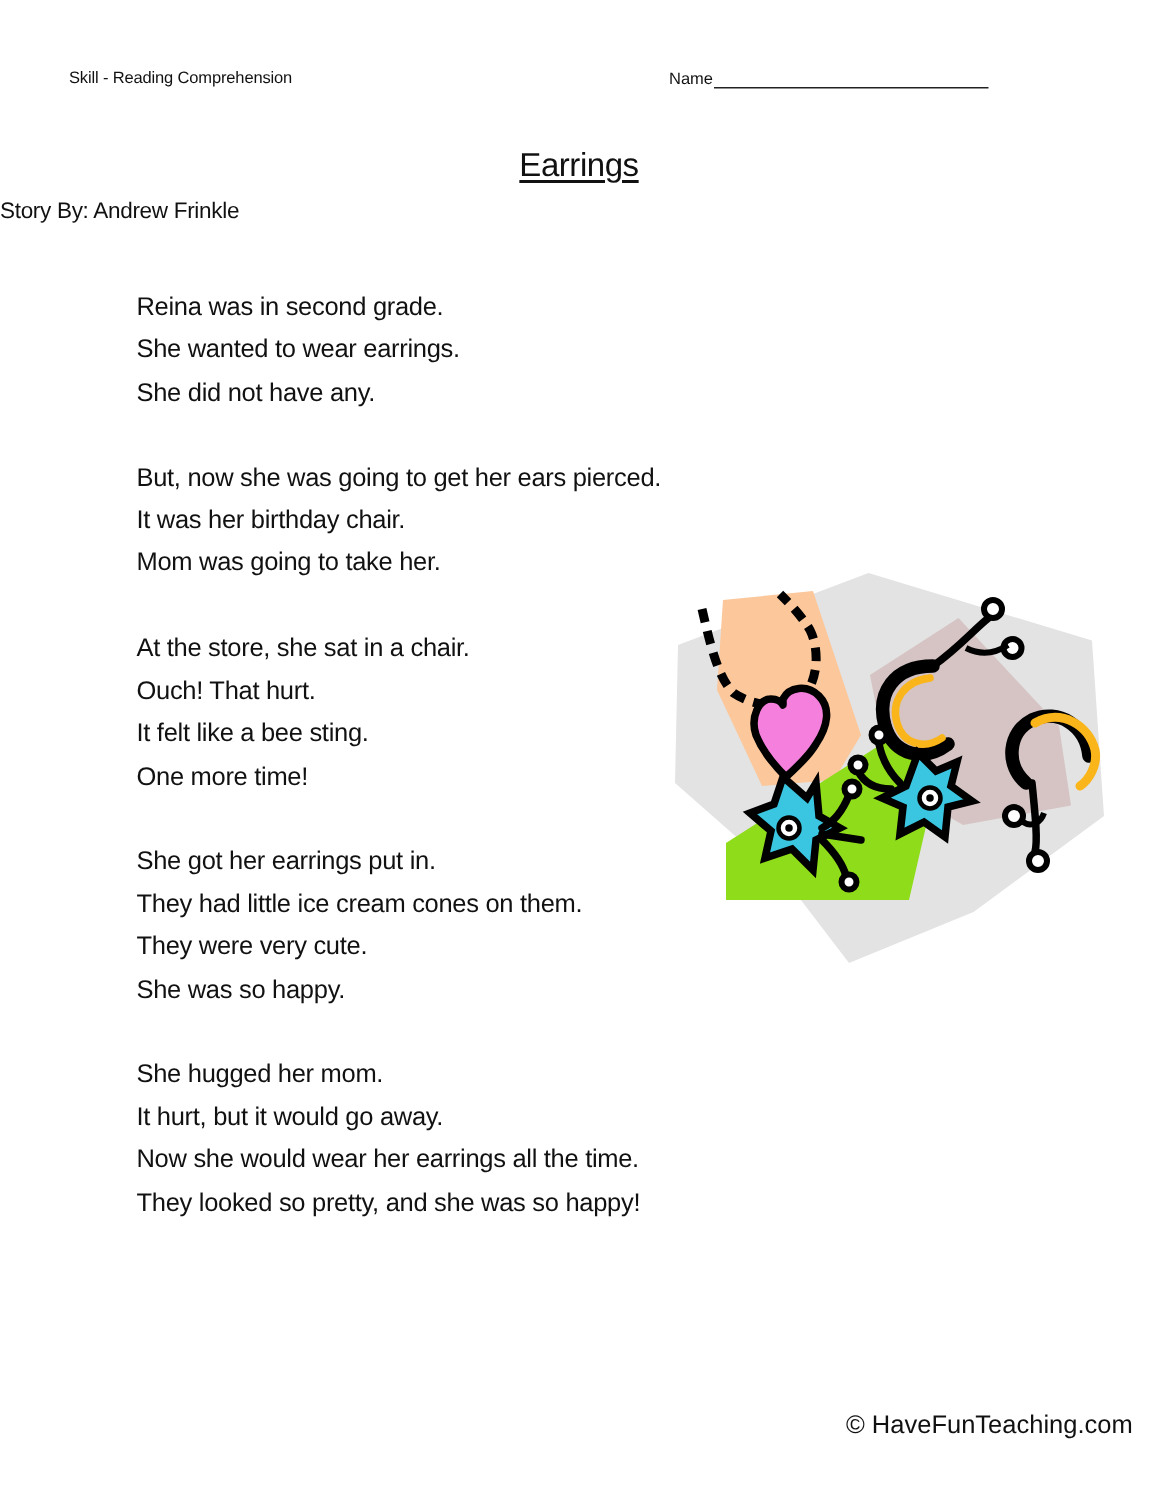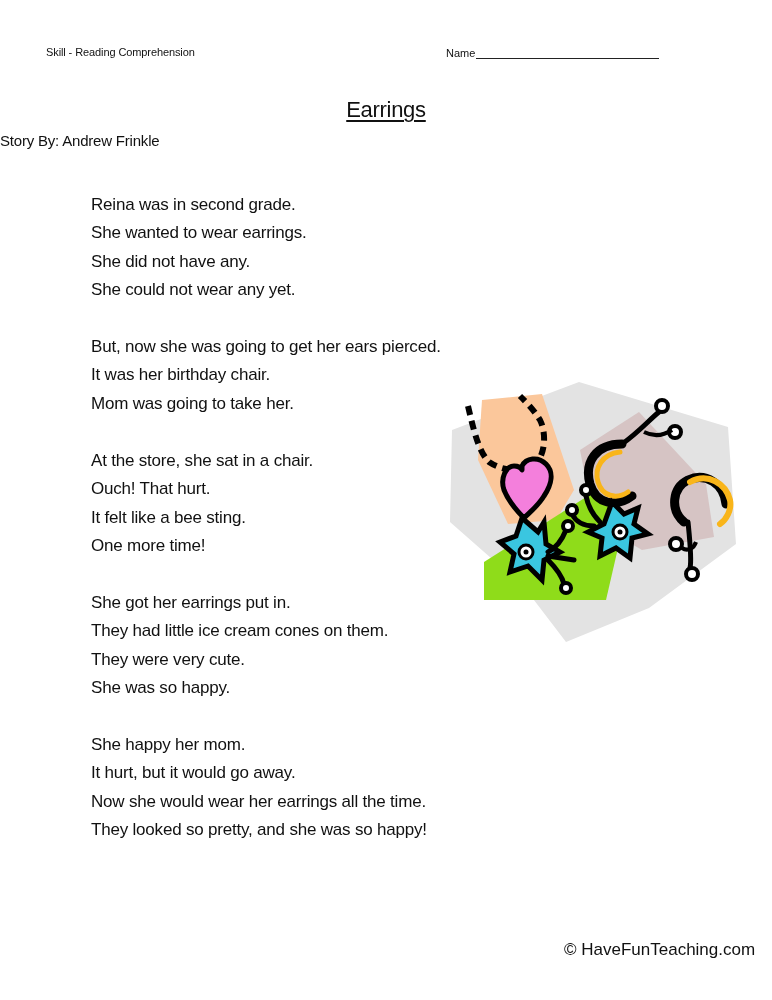--- a/index.html
+++ b/index.html
@@ -50,41 +50,40 @@
 </div>
 
 <div class="title">Earrings</div>
 <div class="byline">Story By: Andrew Frinkle</div>
 
 <div class="story">
   <div class="para">
     <div class="line">Reina was in second grade.</div>
     <div class="line">She wanted to wear earrings.</div>
     <div class="line">She did not have any.</div>
-    <div class="line">She could not wear any yet.</div>
   </div>
   <div class="para">
     <div class="line">But, now she was going to get her ears pierced.</div>
     <div class="line">It was her birthday chair.</div>
     <div class="line">Mom was going to take her.</div>
   </div>
   <div class="para">
     <div class="line">At the store, she sat in a chair.</div>
     <div class="line">Ouch! That hurt.</div>
     <div class="line">It felt like a bee sting.</div>
     <div class="line">One more time!</div>
   </div>
   <div class="para">
     <div class="line">She got her earrings put in.</div>
     <div class="line">They had little ice cream cones on them.</div>
     <div class="line">They were very cute.</div>
     <div class="line">She was so happy.</div>
   </div>
   <div class="para">
-    <div class="line">She happy her mom.</div>
+    <div class="line">She hugged her mom.</div>
     <div class="line">It hurt, but it would go away.</div>
     <div class="line">Now she would wear her earrings all the time.</div>
     <div class="line">They looked so pretty, and she was so happy!</div>
   </div>
 </div>
 
 <div class="illustration">
   <svg width="300" height="280" viewBox="0 0 300 280" xmlns="http://www.w3.org/2000/svg">
 
     <polygon points="8,58 135,10 284,55 292,172 205,236 122,270 80,215 6,150" fill="#e3e3e3"></polygon>

